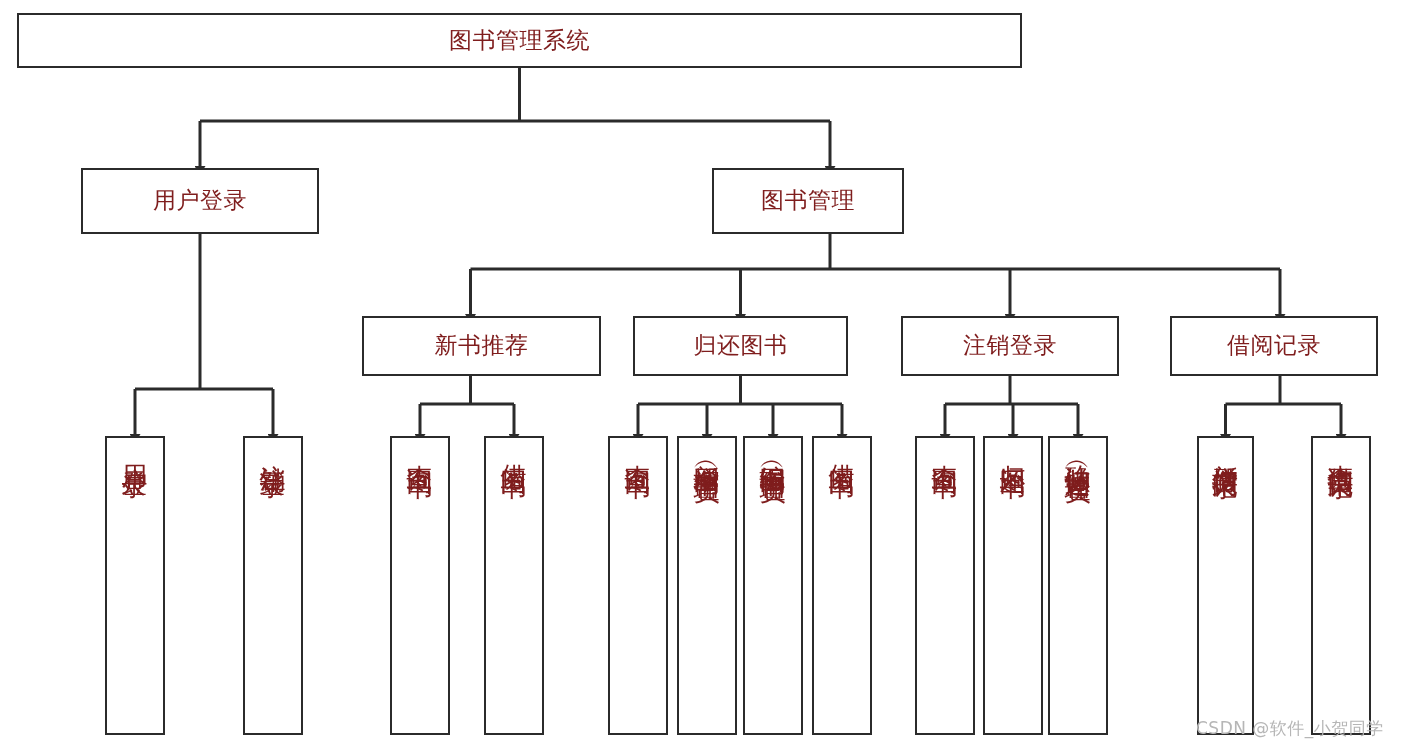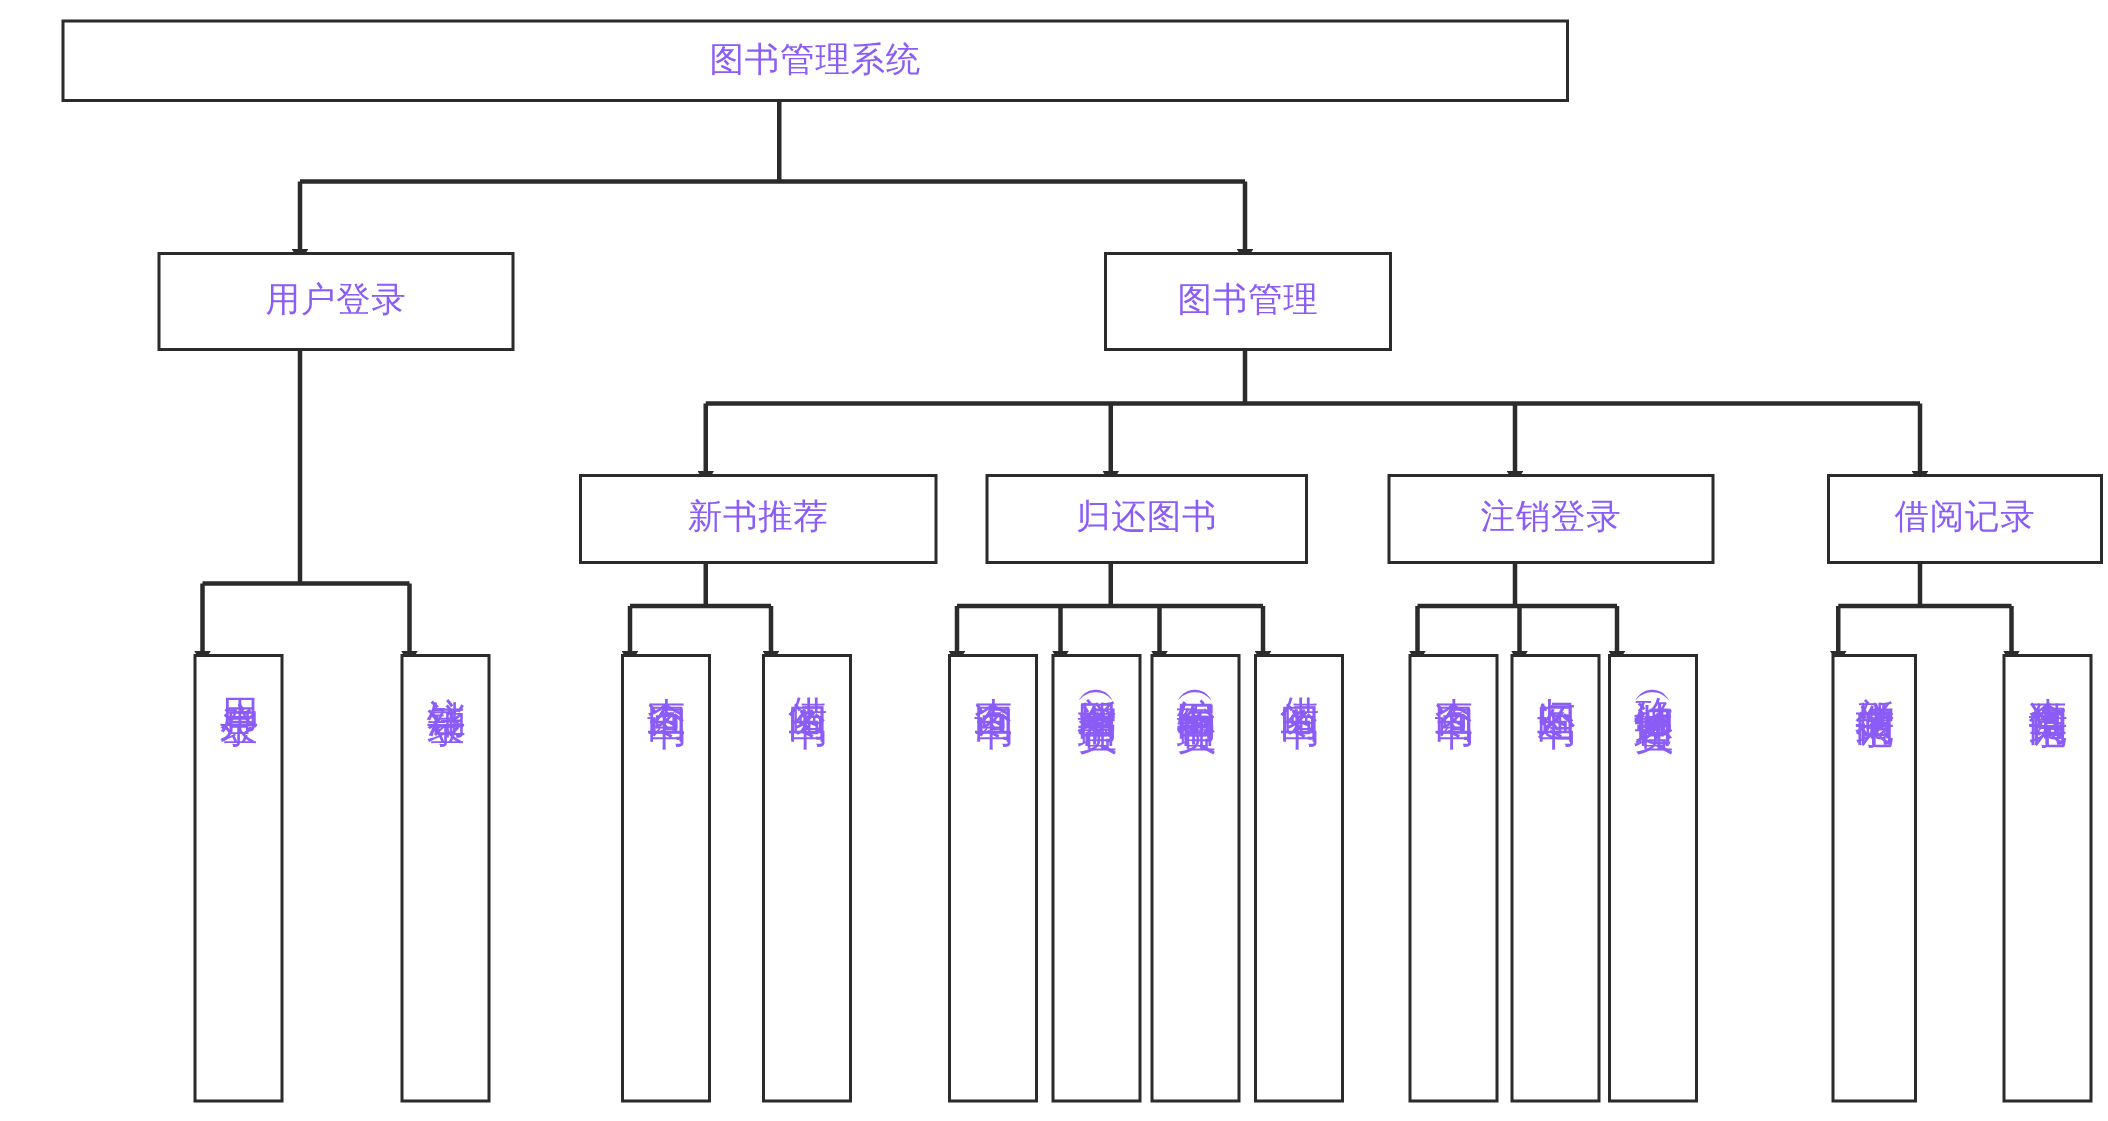--- a/index.html
+++ b/index.html
@@ -26,22 +26,21 @@
     pointer-events: none;
   }
   .node {
     position: absolute;
     box-sizing: border-box;
     border: 2px solid #2b2b2b;
     background: #ffffff;
     display: flex;
     align-items: center;
     justify-content: center;
-    color: #8b5cf6;
-    margin-left: 24px;
+    color: #7f1d1d;
   }
   .node .label {
     text-align: center;
     line-height: 1.12;
     white-space: pre-line;
   }
   .node.horizontal .label {
     font-size: 23px;
     letter-spacing: 0.5px;
   }
@@ -133,21 +132,21 @@
       </div>
       <div class="node horizontal" style="left: 362px; top: 316px; width: 239px; height: 60px;">
         <span class="label">新书推荐</span>
       </div>
       <div class="node horizontal" style="left: 633px; top: 316px; width: 215px; height: 60px;">
         <span class="label">归还图书</span>
       </div>
       <div class="node horizontal" style="left: 901px; top: 316px; width: 218px; height: 60px;">
         <span class="label">注销登录</span>
       </div>
-      <div class="node horizontal" style="left: 1194px; top: 316px; width: 184px; height: 60px;">
+      <div class="node horizontal" style="left: 1170px; top: 316px; width: 208px; height: 60px;">
         <span class="label">借阅记录</span>
       </div>
       <div class="node vertical" style="left: 105px; top: 436px; width: 60px; height: 299px;">
         <span class="label">用户登录</span>
       </div>
       <div class="node vertical" style="left: 243px; top: 436px; width: 60px; height: 299px;">
         <span class="label">注销登录</span>
       </div>
       <div class="node vertical" style="left: 390px; top: 436px; width: 60px; height: 299px;">
         <span class="label">查询图书</span>
@@ -177,13 +176,14 @@
         <span class="label">确认归还（管理员）</span>
       </div>
       <div class="node vertical tall-text" style="left: 1197px; top: 436px; width: 57px; height: 299px;">
         <span class="label">新增借阅记录</span>
       </div>
       <div class="node vertical tall-text" style="left: 1311px; top: 436px; width: 60px; height: 299px;">
         <span class="label">查询借阅记录</span>
       </div>
     </div>
 
+  <div class="watermark" style="left:1196px; top:717px;">CSDN @软件_小贺同学</div>
 </div>
 
 </body></html>

